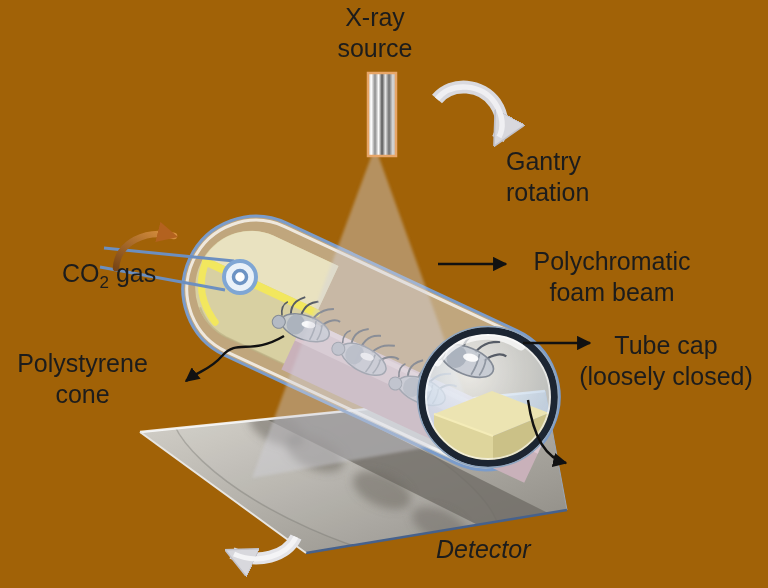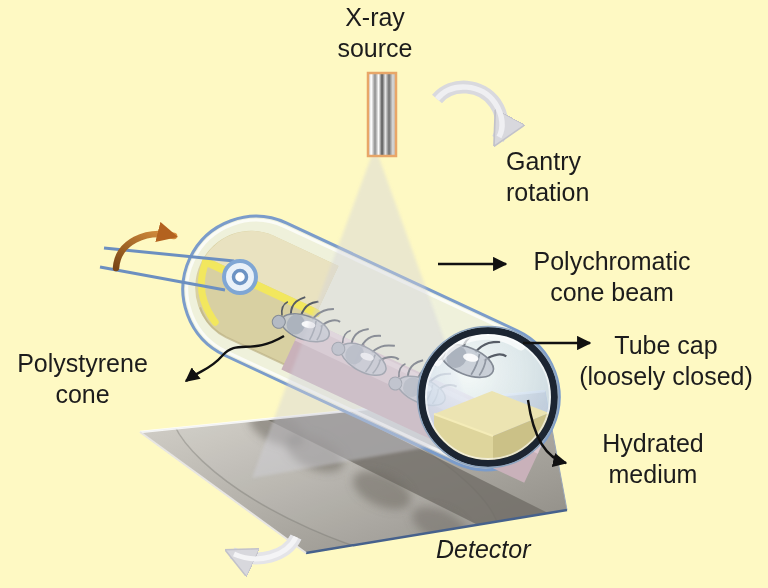--- a/index.html
+++ b/index.html
@@ -1,16 +1,16 @@
 <!DOCTYPE html>
 <html><head>
 <meta charset="utf-8">
 <style>
   html,body{margin:0;padding:0;background:#ffffff;}
-  #stage{position:relative;width:768px;height:588px;background:#fef9c3;overflow:hidden;
+  #stage{position:relative;width:768px;height:588px;background:#a16207;overflow:hidden;
          font-family:"Liberation Sans",sans-serif;color:#1c1c1c;}
   #art{position:absolute;left:0;top:0;width:768px;height:588px;}
   .lbl{position:absolute;font-size:25px;line-height:1.22;white-space:pre-line;color:#1c1c1c;}
   .ctr{text-align:center;}
   .lbl sub{font-size:17px;}
 </style>
 </head>
 <body>
 
 <div id="stage">
@@ -173,27 +173,26 @@
     </g>
   </svg>
 
   <div class="lbl ctr" style="left:300px;top:2px;width:150px;">X-ray
 source</div>
 
   <div class="lbl" style="left:506px;top:146px;">Gantry
 rotation</div>
 
   <div class="lbl ctr" style="left:512px;top:246px;width:200px;">Polychromatic
-cone beam</div>
+foam beam</div>
 
   <div class="lbl ctr" style="left:560px;top:330px;width:212px;">Tube cap
 (loosely closed)</div>
 
-  <div class="lbl ctr" style="left:570px;top:428px;width:166px;">Hydrated
-medium</div>
 
   <div class="lbl" style="left:436px;top:534px;font-style:italic;">Detector</div>
 
+  <div class="lbl" style="left:62px;top:258px;"><span>CO</span><sub>2</sub><span> gas</span></div>
 
   <div class="lbl ctr" style="left:0px;top:348px;width:165px;">Polystyrene
 cone</div>
 
 </div>
 
 </body></html>

